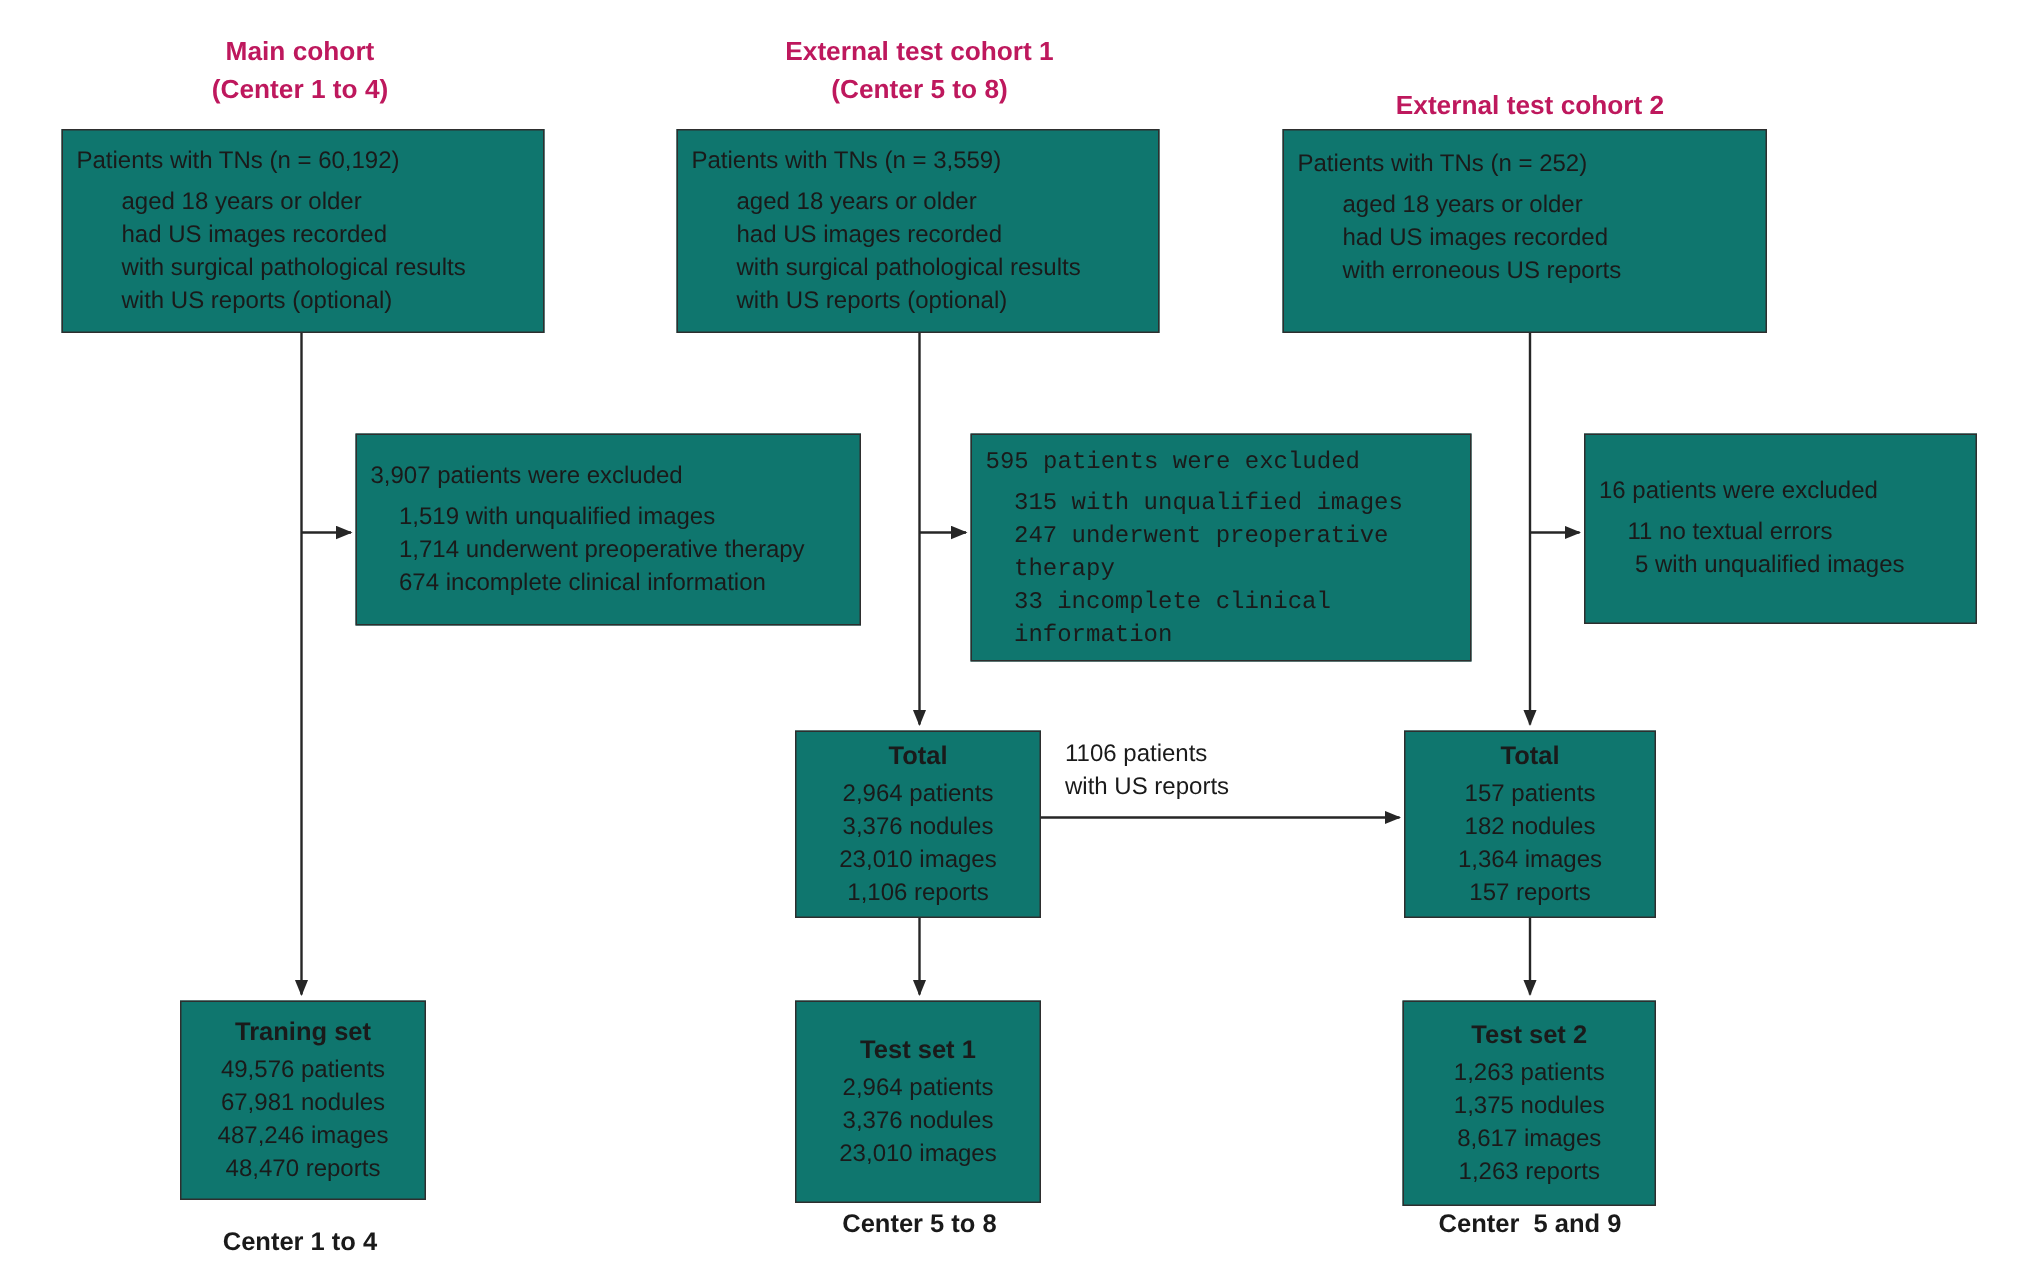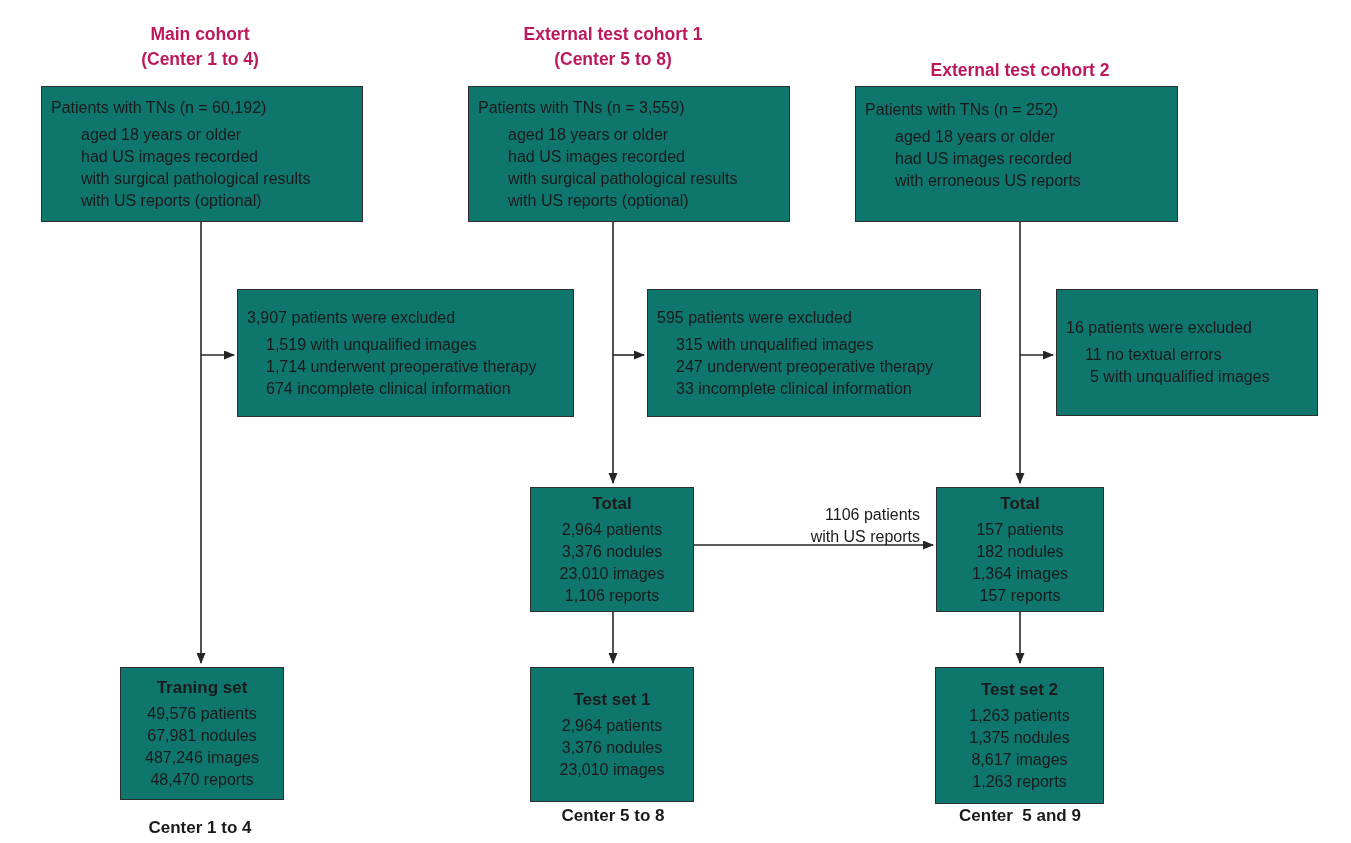--- a/index.html
+++ b/index.html
@@ -64,24 +64,23 @@
     position: absolute;
     width: 340px;
     text-align: center;
     font-weight: bold;
     font-size: 17px;
     white-space: pre-wrap;
   }
   .connector-label {
     position: absolute;
     width: 210px;
-    text-align: right;
+    text-align: left;
     font-size: 16px;
     line-height: 22px;
-    margin-top: 12px;
   }
 </style>
 </head>
 <body>
 
 <div class="canvas">
 
   <svg class="arrows" viewBox="0 0 1351 843">
     <defs>
       <marker id="ah" markerUnits="userSpaceOnUse" markerWidth="11" markerHeight="10" refX="10" refY="4.5" orient="auto">
@@ -113,21 +112,21 @@
   </div>
 
   <div class="box leftalign items-indent-lg" style="left:41px; top:86px; width:322px; height:136px;">
     <div class="box-title">Patients with TNs (n = 60,192)</div>
     <div class="box-item">aged 18 years or older</div>
     <div class="box-item">had US images recorded</div>
     <div class="box-item">with surgical pathological results</div>
     <div class="box-item">with US reports (optional)</div>
   </div>
 
-  <div class="box leftalign items-indent-lg" style="left:451px; top:86px; width:322px; height:136px;margin-left:17px;">
+  <div class="box leftalign items-indent-lg" style="left:451px; top:86px; width:322px; height:136px;">
     <div class="box-title">Patients with TNs (n = 3,559)</div>
     <div class="box-item">aged 18 years or older</div>
     <div class="box-item">had US images recorded</div>
     <div class="box-item">with surgical pathological results</div>
     <div class="box-item">with US reports (optional)</div>
   </div>
 
   <div class="box leftalign items-indent-lg" style="left:855px; top:86px; width:323px; height:136px; justify-content:flex-start; padding-top:12px;">
     <div class="box-title">Patients with TNs (n = 252)</div>
     <div class="box-item">aged 18 years or older</div>
@@ -135,21 +134,21 @@
     <div class="box-item">with erroneous US reports</div>
   </div>
 
   <div class="box leftalign items-indent-sm" style="left:237px; top:289px; width:337px; height:128px;">
     <div class="box-title">3,907 patients were excluded</div>
     <div class="box-item">1,519 with unqualified images</div>
     <div class="box-item">1,714 underwent preoperative therapy</div>
     <div class="box-item">674 incomplete clinical information</div>
   </div>
 
-  <div class="box leftalign items-indent-sm" style="left:647px; top:289px; width:334px; height:128px;">
+  <div class="box leftalign items-indent-sm" style="left:647px; top:289px; width:334px; height:152px;font-family:Liberation Mono, monospace;">
     <div class="box-title">595 patients were excluded</div>
     <div class="box-item">315 with unqualified images</div>
     <div class="box-item">247 underwent preoperative therapy</div>
     <div class="box-item">33 incomplete clinical information</div>
   </div>
 
   <div class="box leftalign items-indent-sm" style="left:1056px; top:289px; width:262px; height:127px;">
     <div class="box-title">16 patients were excluded</div>
     <div class="box-item">11 no textual errors</div>
     <div class="box-item" style="padding-left:24px;">5 with unqualified images</div>

